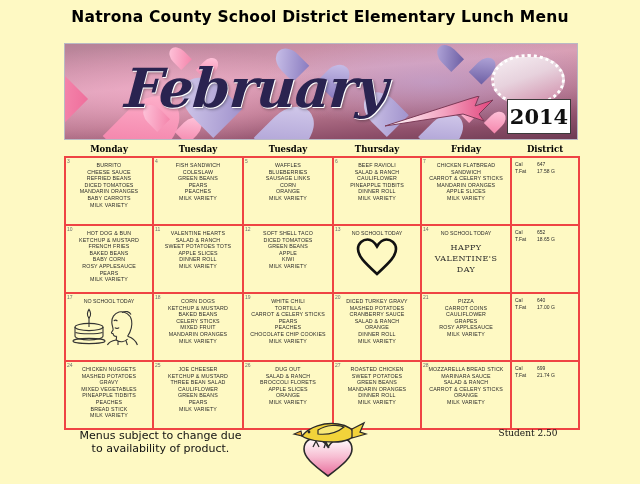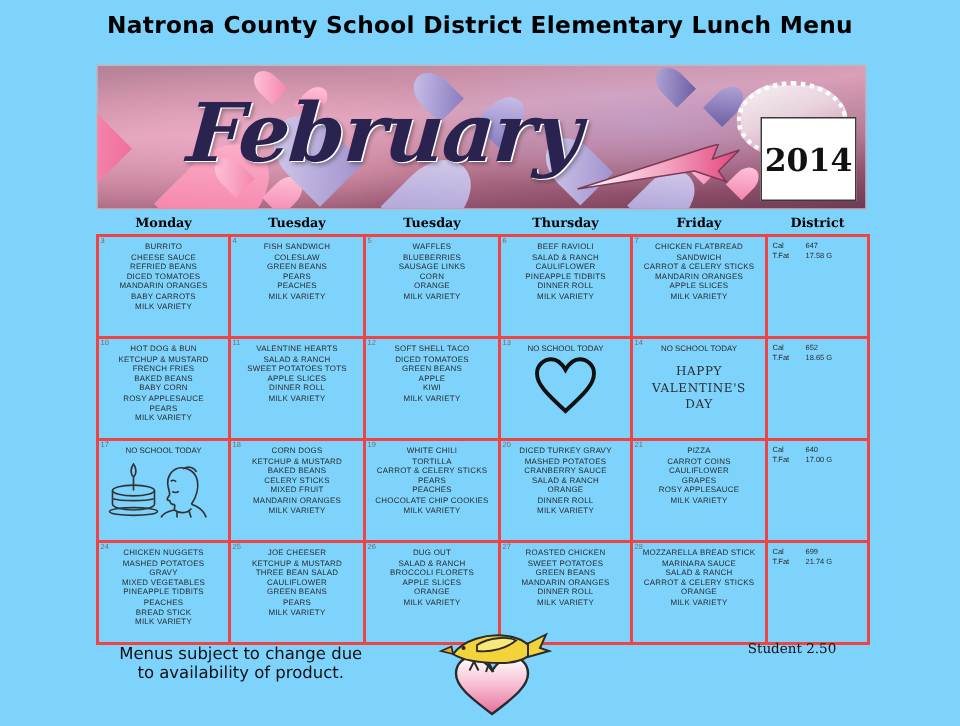--- a/index.html
+++ b/index.html
@@ -6,21 +6,21 @@
   html, body {
     margin: 0; padding: 0;
     width: 640px; height: 484px;
     background: #ffffff;
     font-family: "Liberation Sans", sans-serif;
     overflow: hidden;
   }
   #page {
     position: relative;
     width: 640px; height: 484px;
-    background: #7dd3fc;
+    background: #fef9c3;
   }
 
   
   #page-title {
     position: absolute;
     left: 0; top: 8px; width: 640px;
     text-align: center;
     font-family: "DejaVu Sans", sans-serif;
     font-weight: bold;
     font-size: 15.5px;
@@ -77,21 +77,21 @@
   }
   #banner-arrow {
     position: absolute;
     left: 318px; top: 52px;
     width: 120px; height: 34px;
     z-index: 3;
   }
   #year-box {
     position: absolute;
     right: 6px; bottom: 5px;
-    width: 64px; height: 56px;
+    width: 64px; height: 35px;
     background: #ffffff;
     border: 1px solid #3a3a3a;
     display: flex; align-items: center; justify-content: center;
     font-family: "DejaVu Serif", serif;
     font-weight: bold;
     font-size: 21px;
     color: #111111;
     z-index: 6;
   }
   #year-doily {

